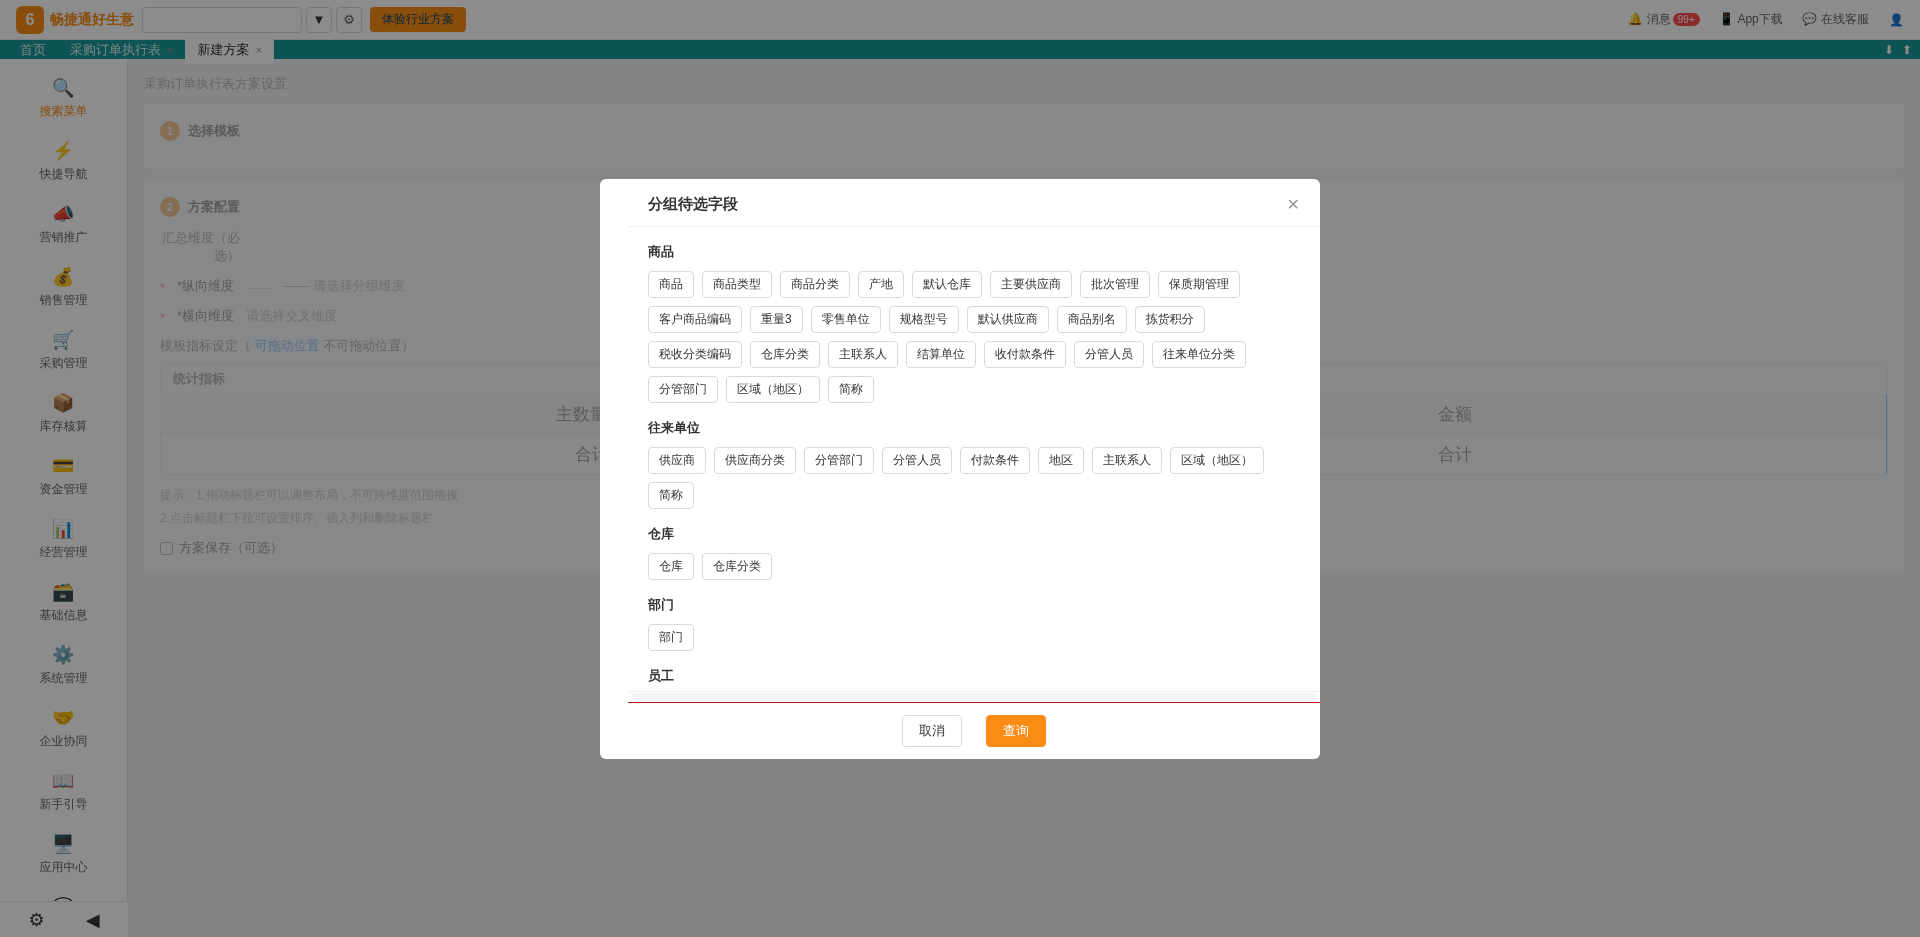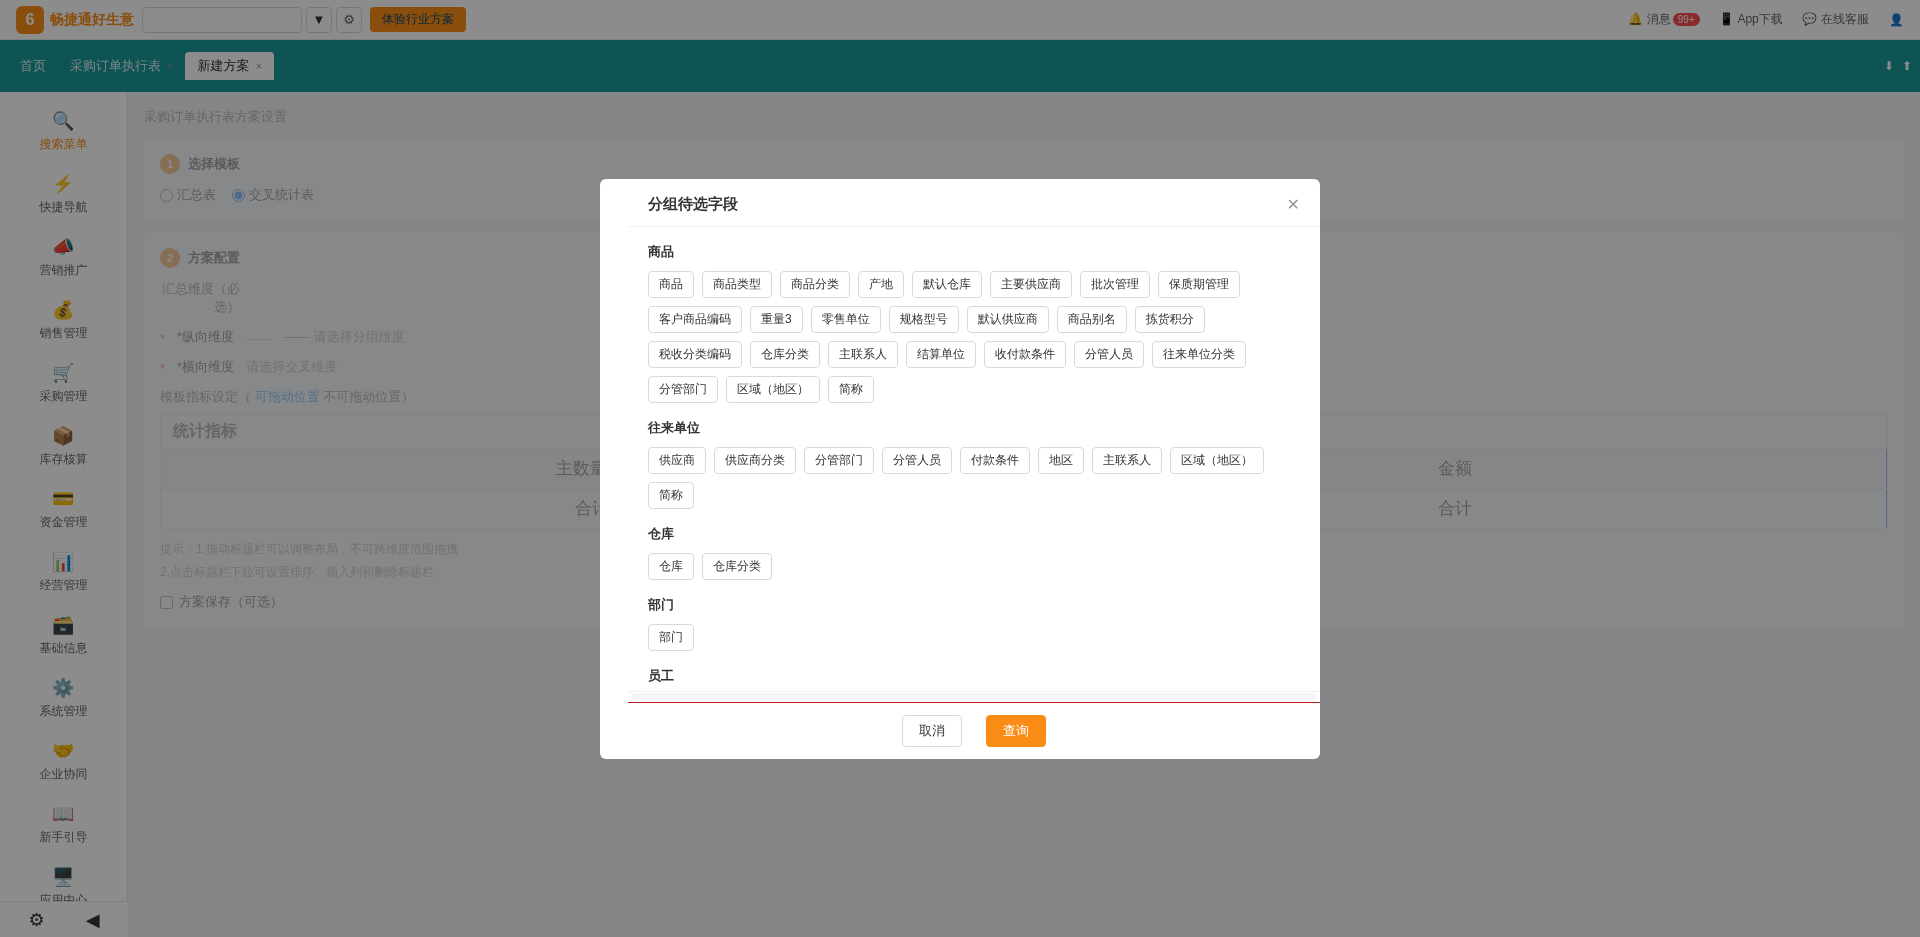--- a/index.html
+++ b/index.html
@@ -12,21 +12,21 @@
     .logo-icon { width: 28px; height: 28px; background: #fa8c16; border-radius: 6px; display: flex; align-items: center; justify-content: center; color: #fff; font-size: 16px; font-weight: bold; }
     .search-bar { display: flex; align-items: center; gap: 4px; }
     .search-input { width: 160px; height: 26px; border: 1px solid #d9d9d9; border-radius: 4px; padding: 0 8px; font-size: 12px; }
     .search-dropdown { width: 26px; height: 26px; border: 1px solid #d9d9d9; border-radius: 4px; background: #fff; display: flex; align-items: center; justify-content: center; cursor: pointer; }
     .gear-btn { width: 26px; height: 26px; border: 1px solid #d9d9d9; border-radius: 4px; background: #fff; display: flex; align-items: center; justify-content: center; cursor: pointer; color: #666; }
     .trial-btn { background: #fa8c16; color: #0c4a6e; border: none; border-radius: 4px; padding: 4px 12px; cursor: pointer; font-size: 12px; }
     .top-bar-right { display: flex; align-items: center; gap: 20px; font-size: 12px; color: #666; }
     .badge { background: #ff4d4f; color: #fff; border-radius: 10px; padding: 1px 5px; font-size: 10px; margin-left: 2px; }
 
     
-    .tab-bar { height: 52px; background: #1a9999; display: flex; align-items: center; padding: 0 8px; }
+    .tab-bar { height: 19px; background: #1a9999; display: flex; align-items: center; padding: 0 8px; }
     .tab { height: 28px; padding: 0 12px; border-radius: 4px 4px 0 0; display: flex; align-items: center; gap: 6px; cursor: pointer; font-size: 13px; color: rgba(255,255,255,0.85); }
     .tab.active { background: #fff; color: #333; }
     .tab-close { color: #999; font-size: 11px; cursor: pointer; }
     .tab-bar-right { margin-left: auto; display: flex; align-items: center; gap: 8px; color: #fff; font-size: 12px; }
 
     
     .main-layout { display: flex; height: calc(937px - 76px); }
 
     
     .sidebar { width: 128px; background: #fff; border-right: 1px solid #e8e8e8; display: flex; flex-direction: column; padding: 8px 0; }
@@ -191,30 +191,20 @@
   </div>
 
   <div class="content-area bg-content">
     <div class="breadcrumb">采购订单执行表方案设置</div>
 
     <div class="section-card">
       <div class="section-title">
         <div class="step-badge">1</div>
         <span>选择模板</span>
       </div>
-      <div class="template-options">
-        <div class="radio-group">
-          <input type="radio" name="template" style="">
-          <span>汇总表</span>
-        </div>
-        <div class="radio-group">
-          <input type="radio" name="template" checked="" style="">
-          <span>交叉统计表</span>
-        </div>
-      </div>
     </div>
 
     <div class="section-card">
       <div class="section-title">
         <div class="step-badge">2</div>
         <span>方案配置</span>
       </div>
       <div class="form-row">
         <span class="form-label">汇总维度（必选）</span>
       </div>
@@ -230,21 +220,21 @@
         <span class="form-value">请选择交叉维度</span>
       </div>
 
       <div style="font-size:13px;color:#666;margin-bottom:8px">
         <span>模板指标设定（</span>
         <span style="color:#1890ff">可拖动位置</span>
         <span>不可拖动位置）</span>
       </div>
 
       <div class="table-area">
-        <div style="padding:6px 12px;font-size:16px;font-weight:bold;color:#666;border-bottom:1px solid #e8e8e8">统计指标</div>
+        <div style="padding:6px 12px;font-size:13px;font-weight:bold;color:#666;border-bottom:1px solid #e8e8e8">统计指标</div>
         <div class="table-header">
           <div class="table-cell" style="flex:1">
             <span>主数量</span> ▼
           </div>
           <div class="table-cell" style="flex:1">
             <span>金额</span>
           </div>
         </div>
         <div class="table-row-content">
           <div class="table-cell" style="flex:1">合计</div>

